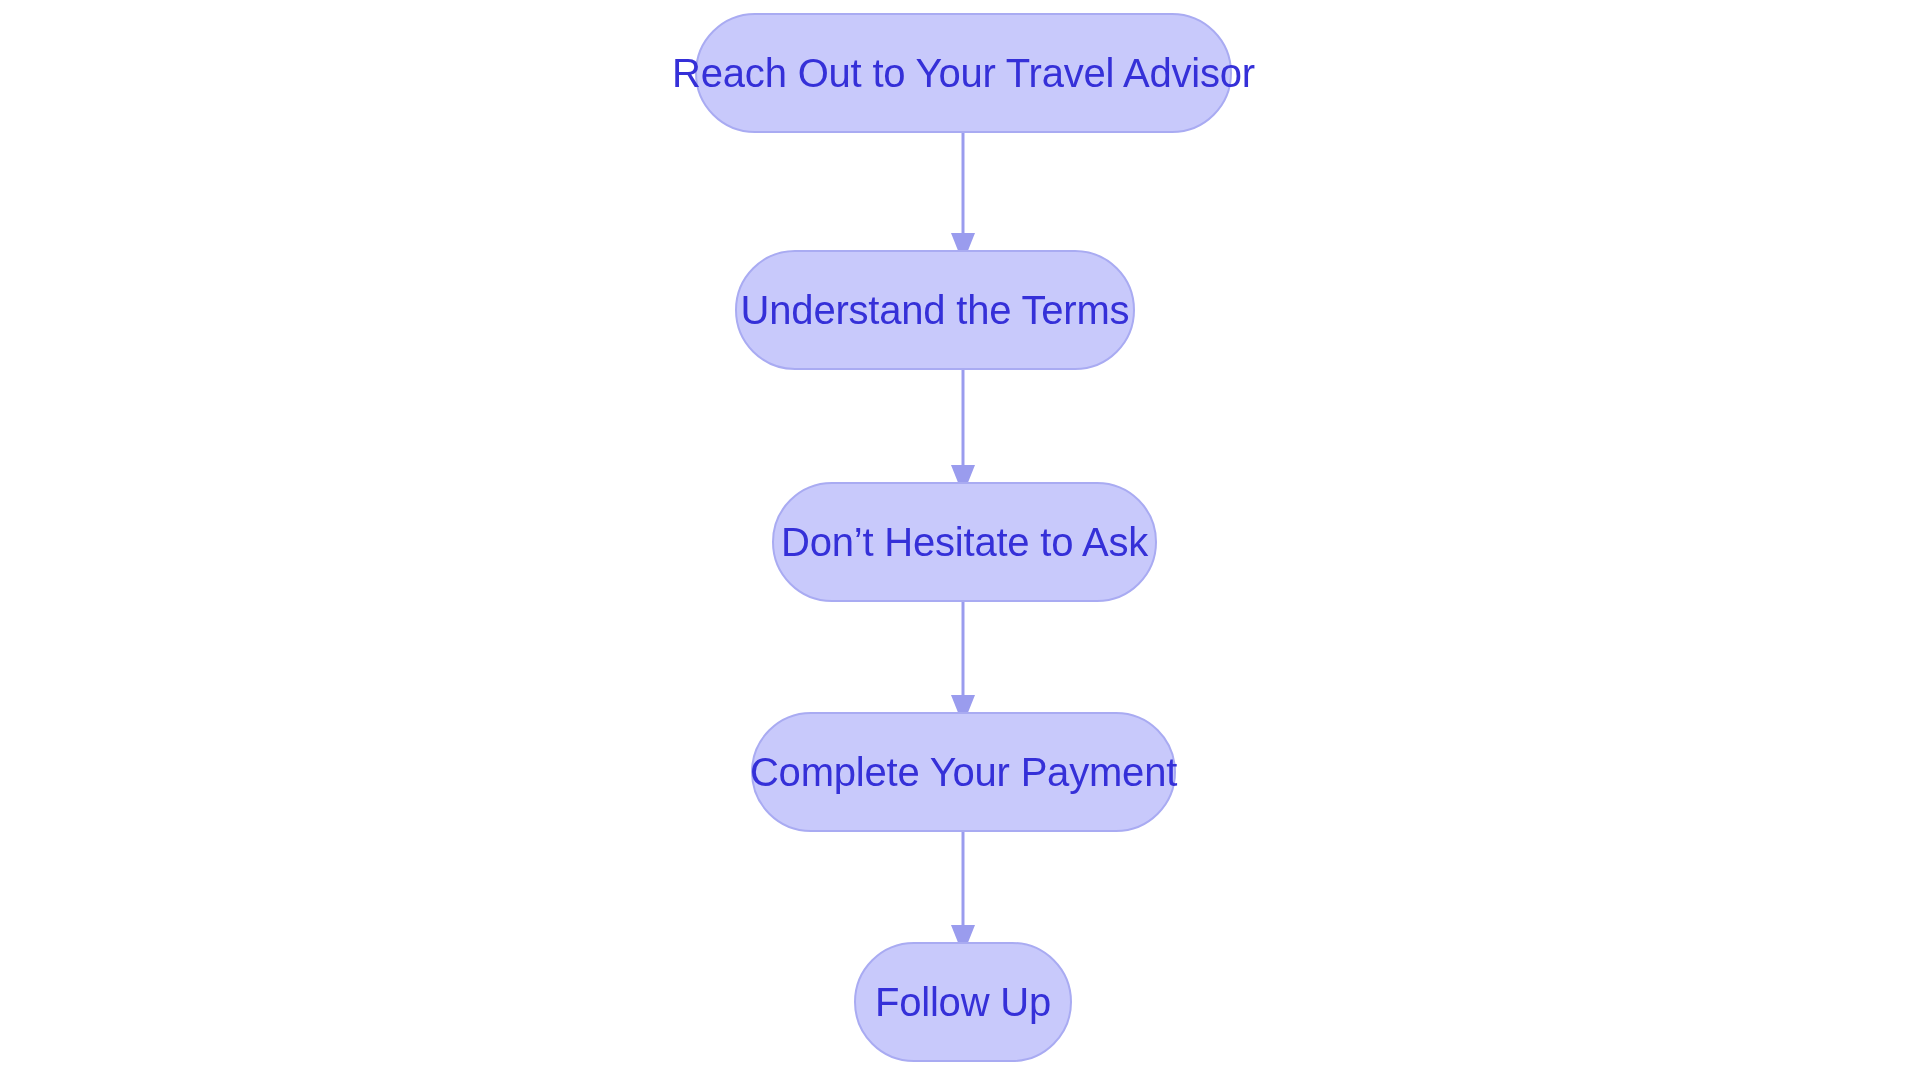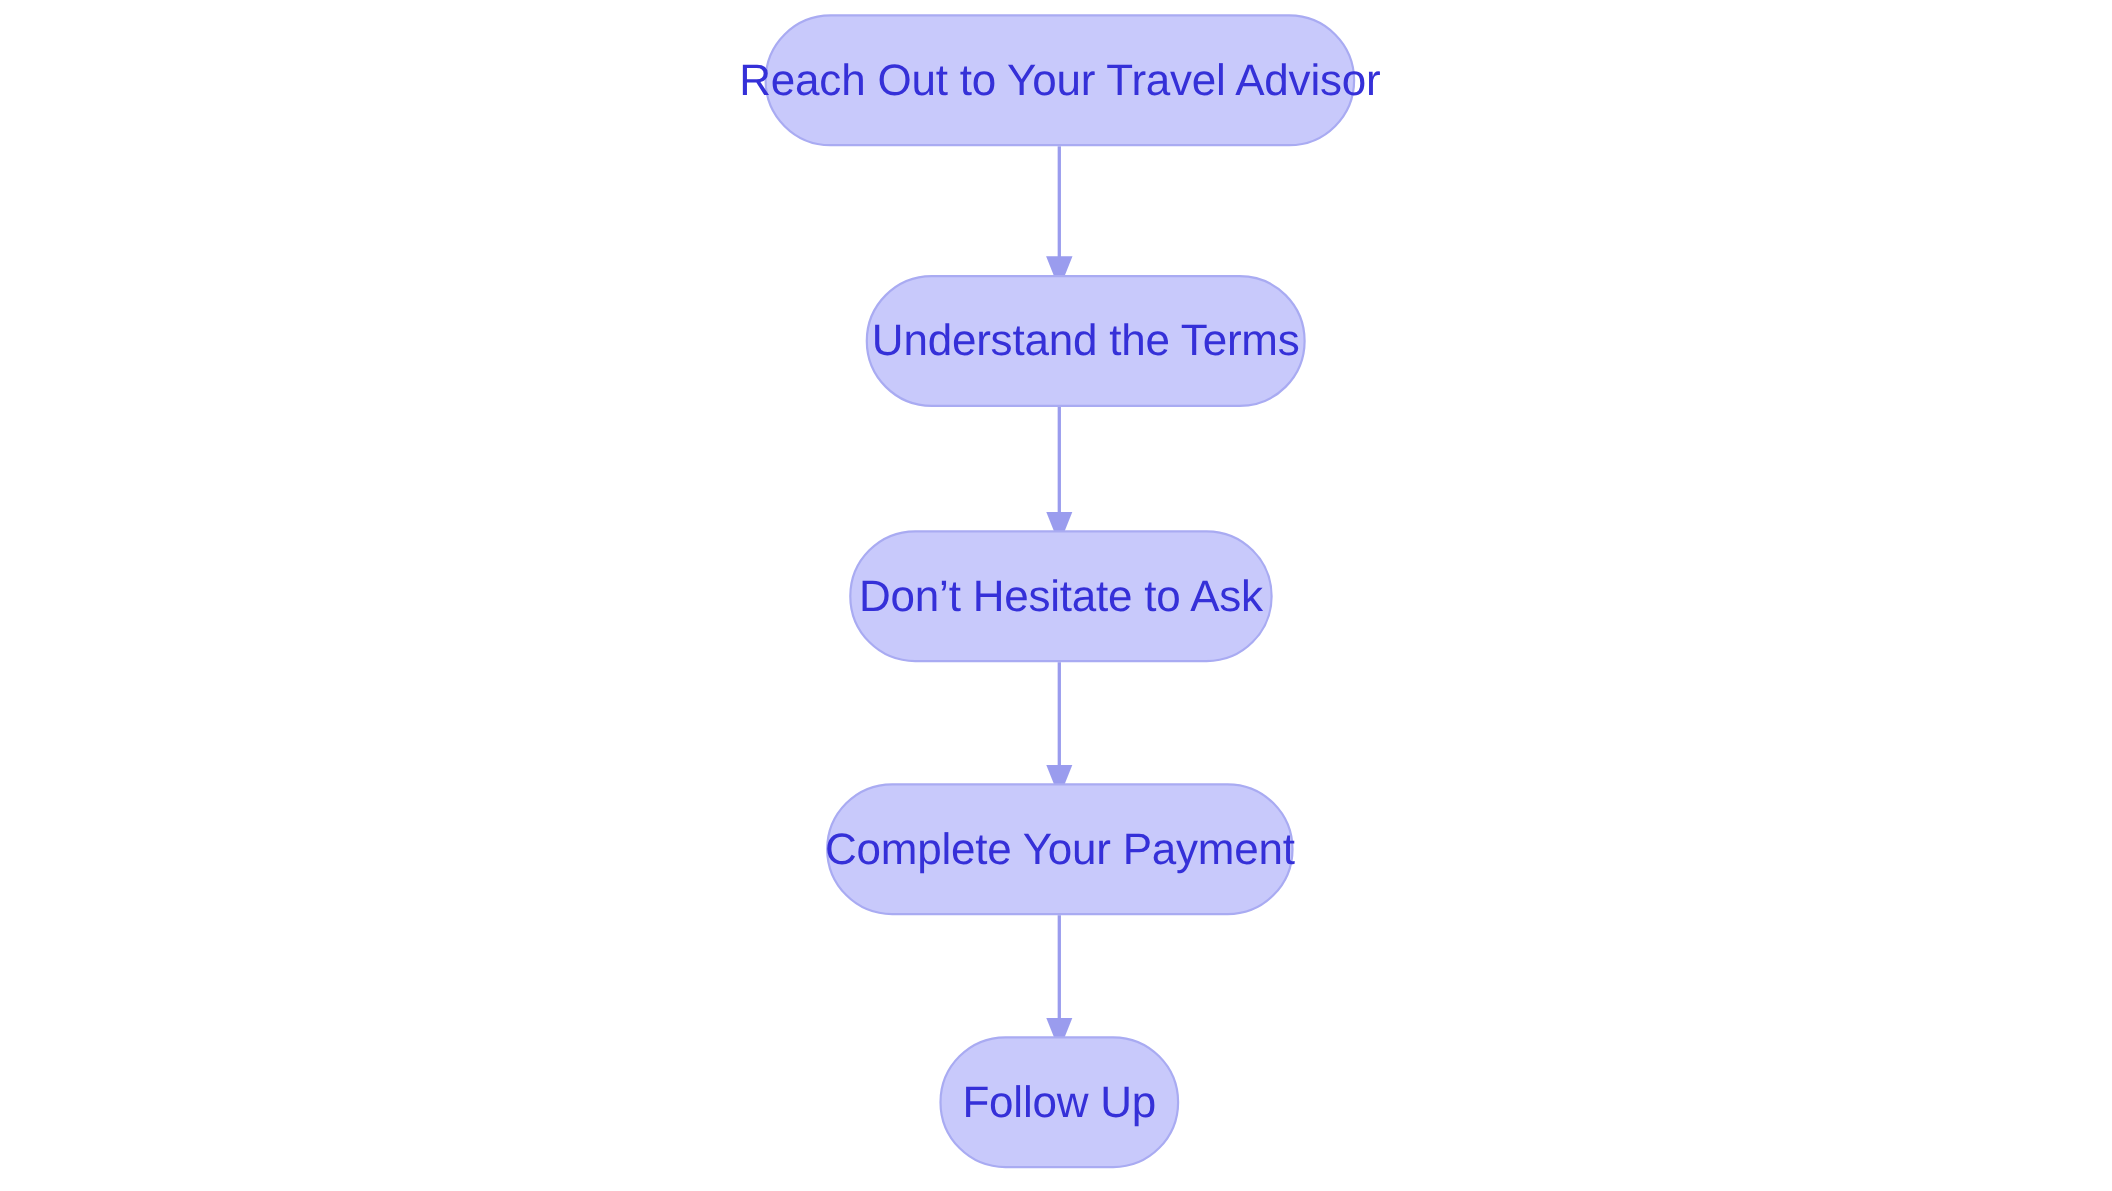--- a/index.html
+++ b/index.html
@@ -71,21 +71,21 @@
     </g>
     <g>
       <line id="edge-line-3" x1="963" y1="832" x2="963" y2="928" stroke="#9a9cee" stroke-width="3" marker-end="url(#arrowhead)"></line>
     </g>
   </svg>
 
   <div class="node" id="node-0" style="left: 695px; top: 13px; width: 537px; height: 120px; background: rgb(200, 201, 251); border-color: rgb(169, 171, 242);">
     <span class="node-label" style="color: rgb(53, 48, 216);">Reach Out to Your Travel Advisor</span>
   </div>
 
-  <div class="node" id="node-1" style="left: 787px; top: 250px; width: 400px; height: 120px; background: rgb(200, 201, 251); border-color: rgb(169, 171, 242);">
+  <div class="node" id="node-1" style="left: 735px; top: 250px; width: 400px; height: 120px; background: rgb(200, 201, 251); border-color: rgb(169, 171, 242);">
     <span class="node-label" style="color: rgb(53, 48, 216);">Understand the Terms</span>
   </div>
 
   <div class="node" id="node-2" style="left: 772px; top: 482px; width: 385px; height: 120px; background: rgb(200, 201, 251); border-color: rgb(169, 171, 242); align-items: center;">
     <span class="node-label" style="color: rgb(53, 48, 216);">Don’t Hesitate to Ask</span>
   </div>
 
   <div class="node" id="node-3" style="left: 751px; top: 712px; width: 425px; height: 120px; background: rgb(200, 201, 251); border-color: rgb(169, 171, 242);">
     <span class="node-label" style="color: rgb(53, 48, 216);">Complete Your Payment</span>
   </div>

